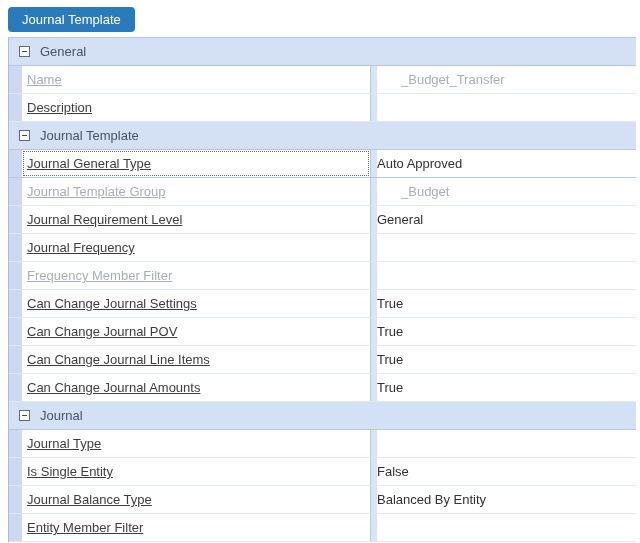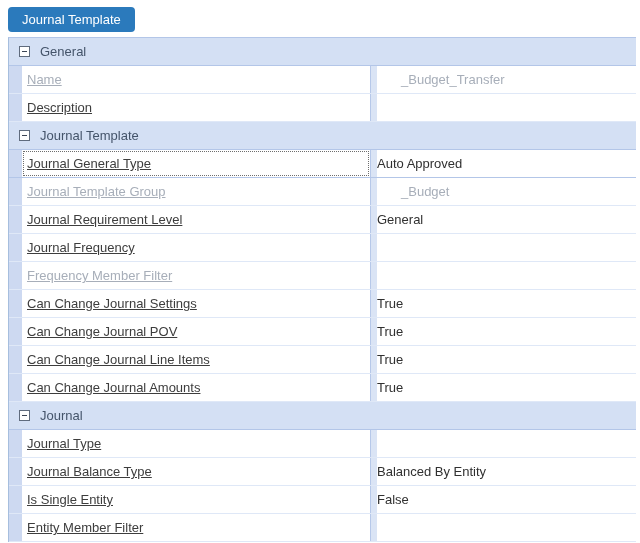--- a/index.html
+++ b/index.html
@@ -153,29 +153,29 @@
       <div class="minus-box"></div>
       <div class="section-title">Journal</div>
     </div>
     <div class="data-row">
       <div class="gutter"></div>
       <div class="cell-label">Journal Type</div>
       <div class="col-divider"></div>
     </div>
     <div class="data-row">
       <div class="gutter"></div>
+      <div class="cell-label">Is Single Entity</div>
+      <div class="col-divider"></div>
+      <div class="cell-value">False</div>
+    </div>
+    <div class="data-row">
+      <div class="gutter"></div>
       <div class="cell-label">Journal Balance Type</div>
       <div class="col-divider"></div>
       <div class="cell-value">Balanced By Entity</div>
-    </div>
-    <div class="data-row">
-      <div class="gutter"></div>
-      <div class="cell-label">Is Single Entity</div>
-      <div class="col-divider"></div>
-      <div class="cell-value">False</div>
     </div>
     <div class="data-row">
       <div class="gutter"></div>
       <div class="cell-label">Entity Member Filter</div>
       <div class="col-divider"></div>
       <div class="cell-value"></div>
     </div>
   </div>
 
 </body></html>

